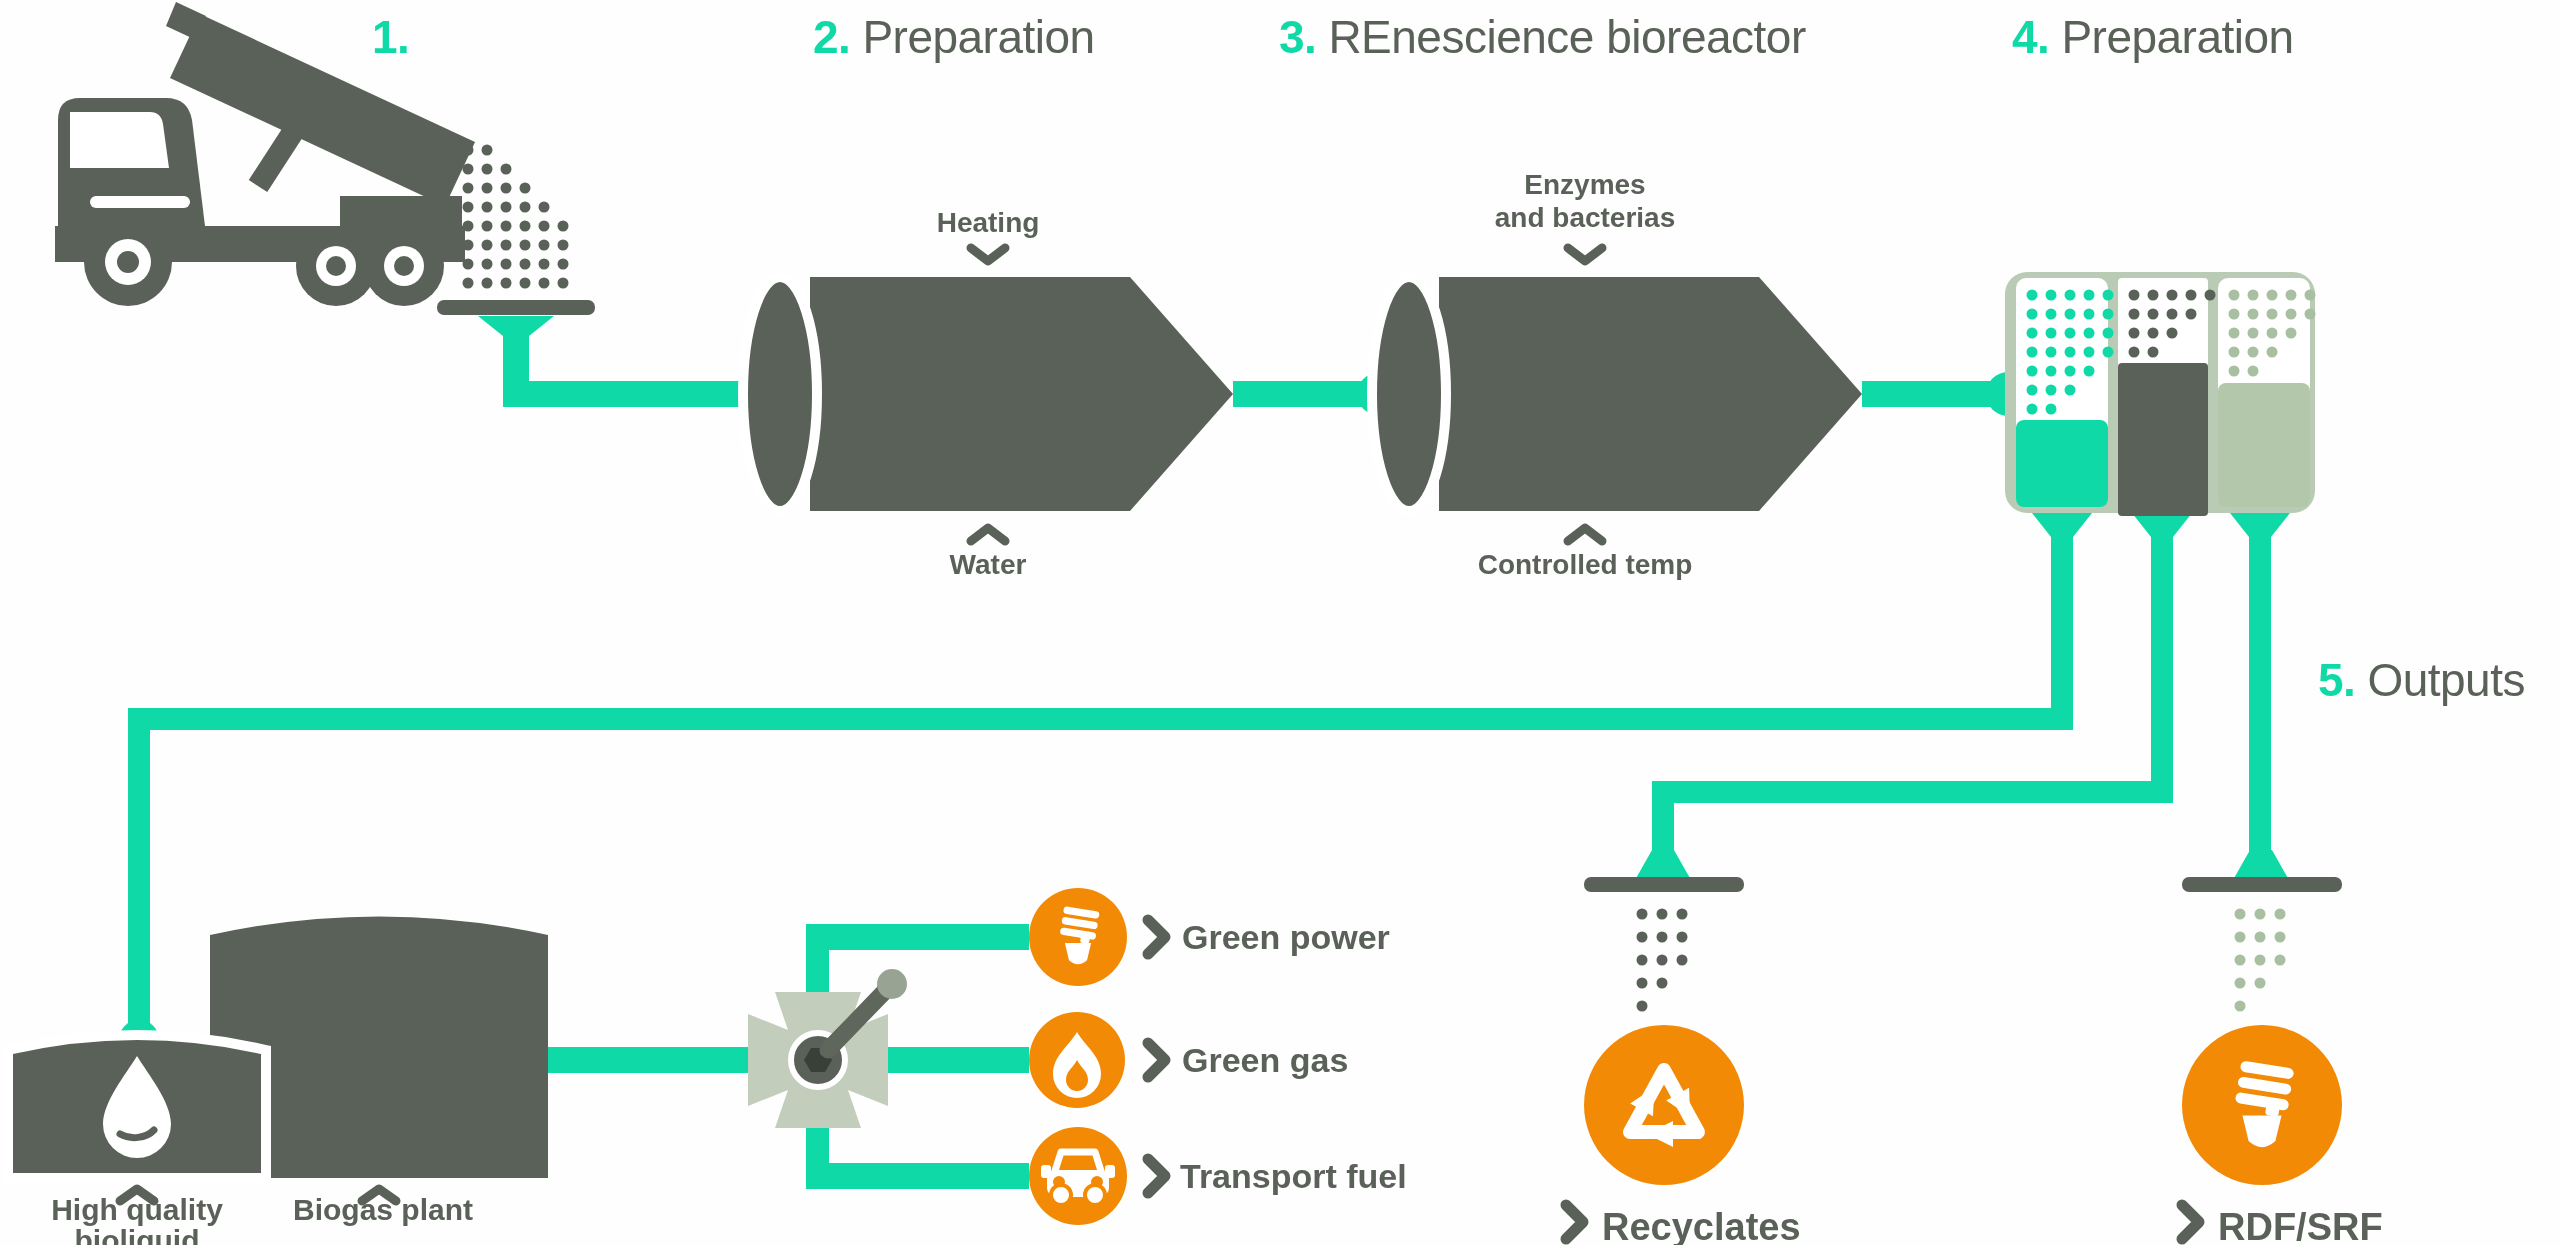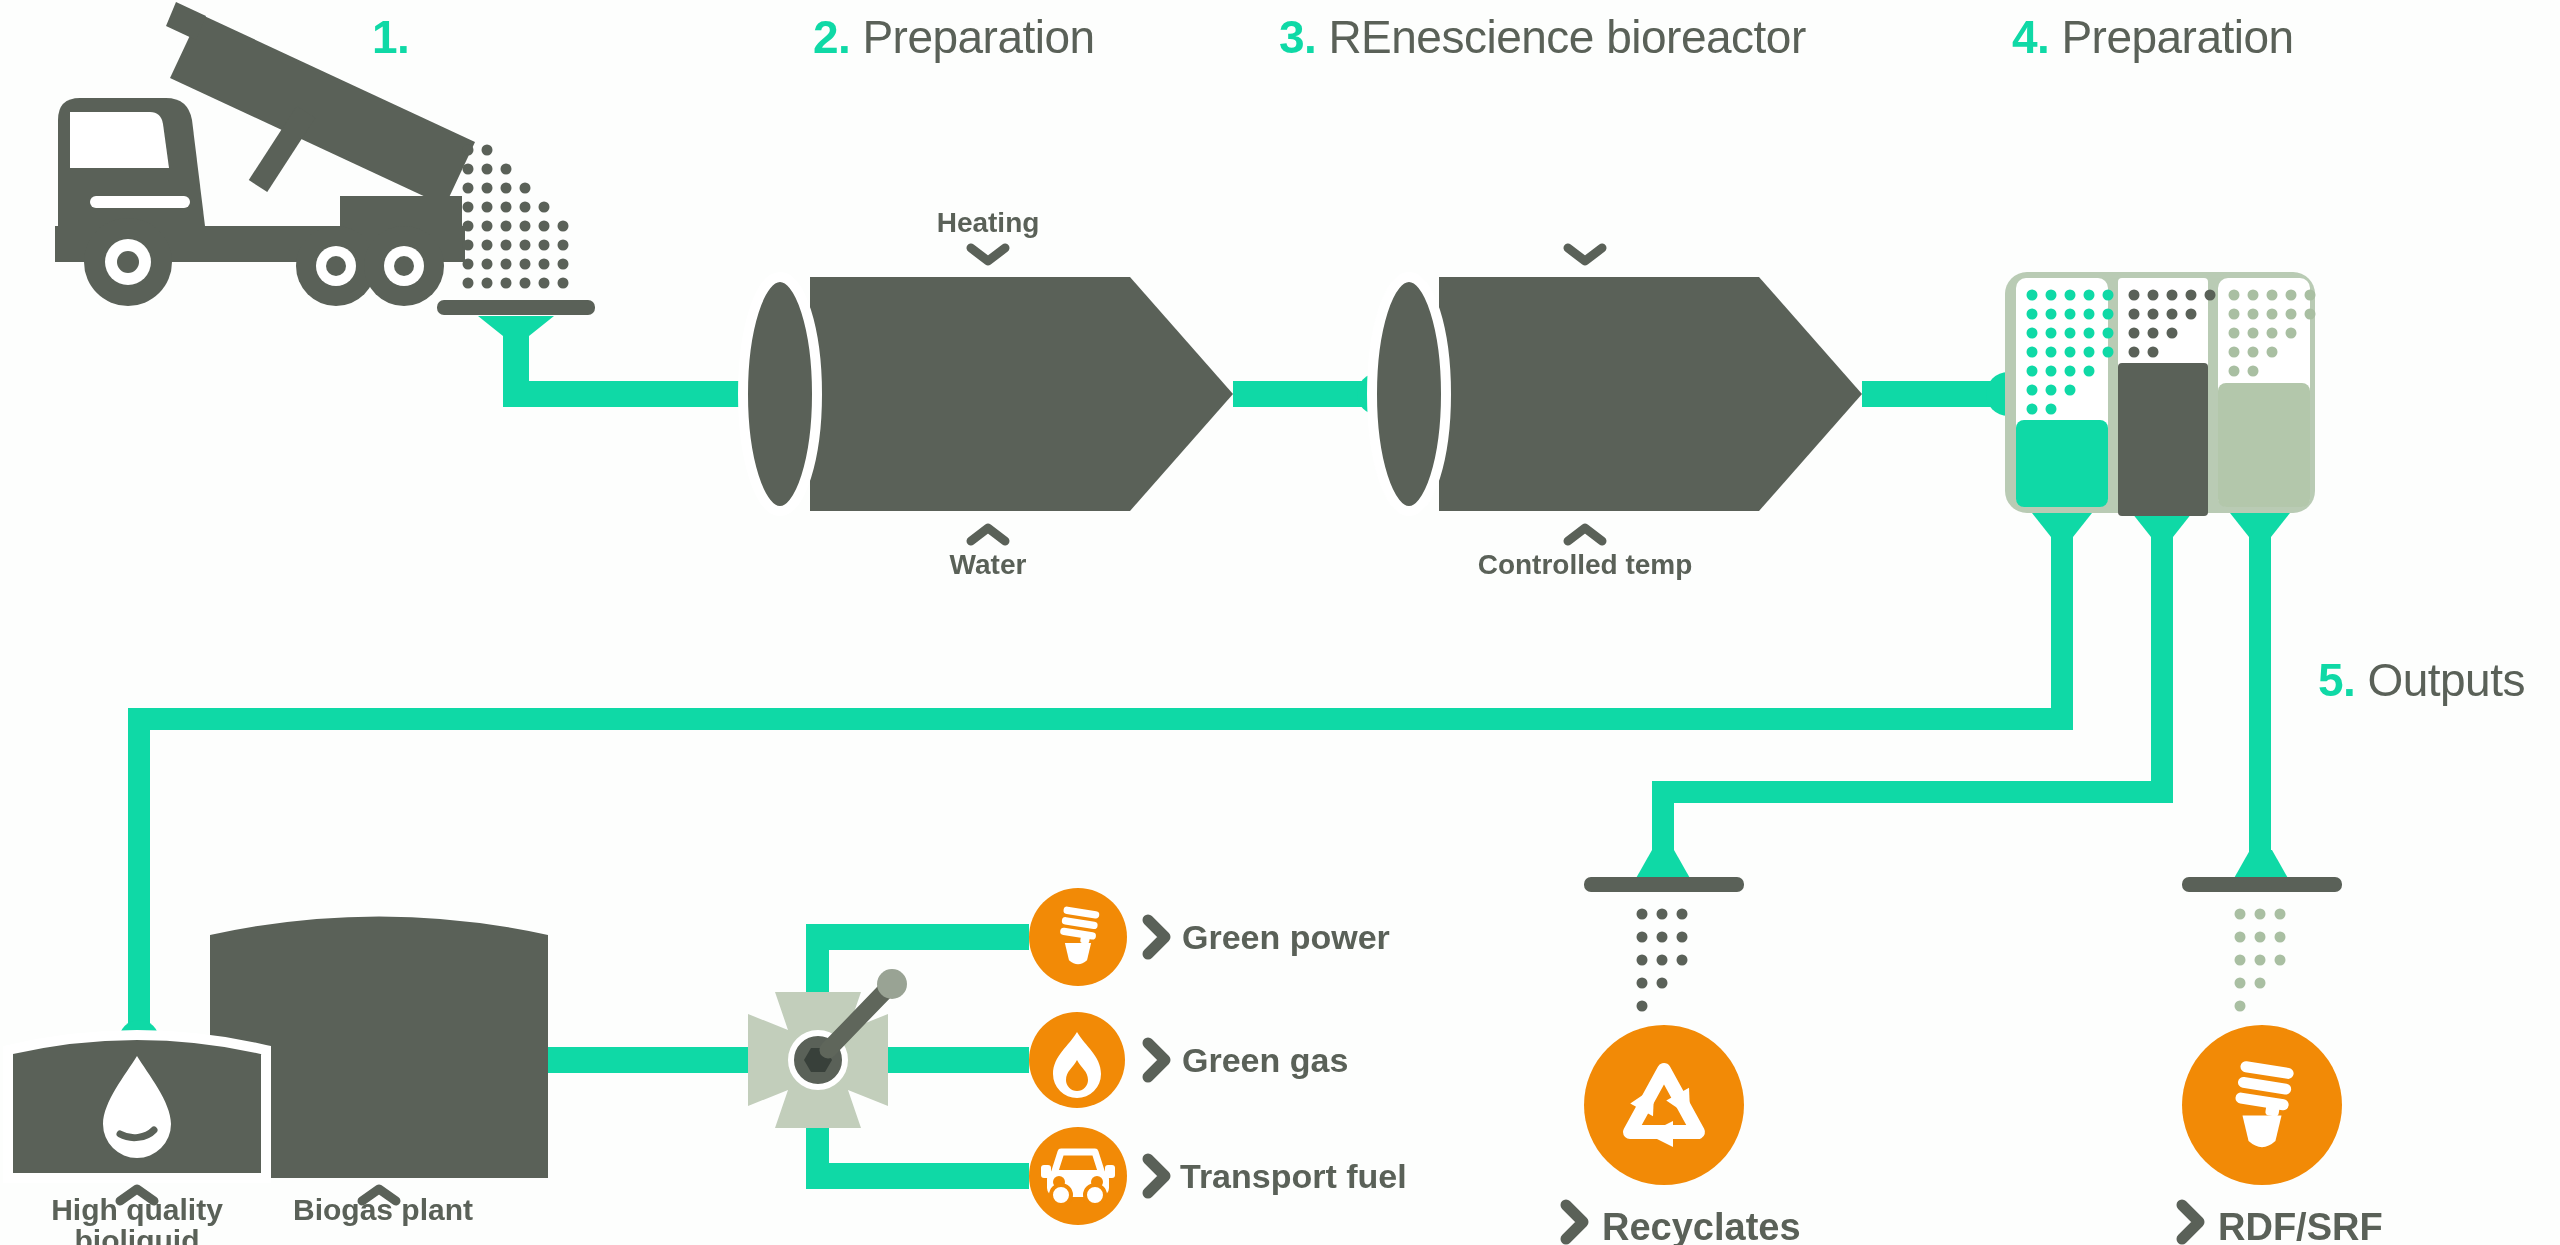--- a/index.html
+++ b/index.html
@@ -364,20 +364,24 @@
   <span class="num">4.</span>
   <span class="txt">Preparation</span>
 </div>
 <div class="lbl step" style="left:2318px;top:655px;">
   <span class="num">5.</span>
   <span class="txt">Outputs</span>
 </div>
 
 <div class="lbl ann" style="left:838px;top:206px;width:300px;text-align:center;">Heating</div>
 <div class="lbl ann" style="left:838px;top:548px;width:300px;">Water</div>
+<div class="lbl ann" style="left:1435px;top:168px;width:300px;">
+  <div>Enzymes</div>
+  <div>and bacterias</div>
+</div>
 <div class="lbl ann" style="left:1435px;top:548px;width:300px;">Controlled temp</div>
 
 <div class="lbl out" style="left:1182px;top:918px;">Green power</div>
 <div class="lbl out" style="left:1182px;top:1041px;">Green gas</div>
 <div class="lbl out" style="left:1180px;top:1157px;">Transport fuel</div>
 <div class="lbl small-out" style="left:1602px;top:1206px;">Recyclates</div>
 <div class="lbl small-out" style="left:2218px;top:1206px;">RDF/SRF</div>
 
 <div class="lbl tank-lbl" style="left:17px;top:1194px;width:240px;">
   <div>High quality</div>

